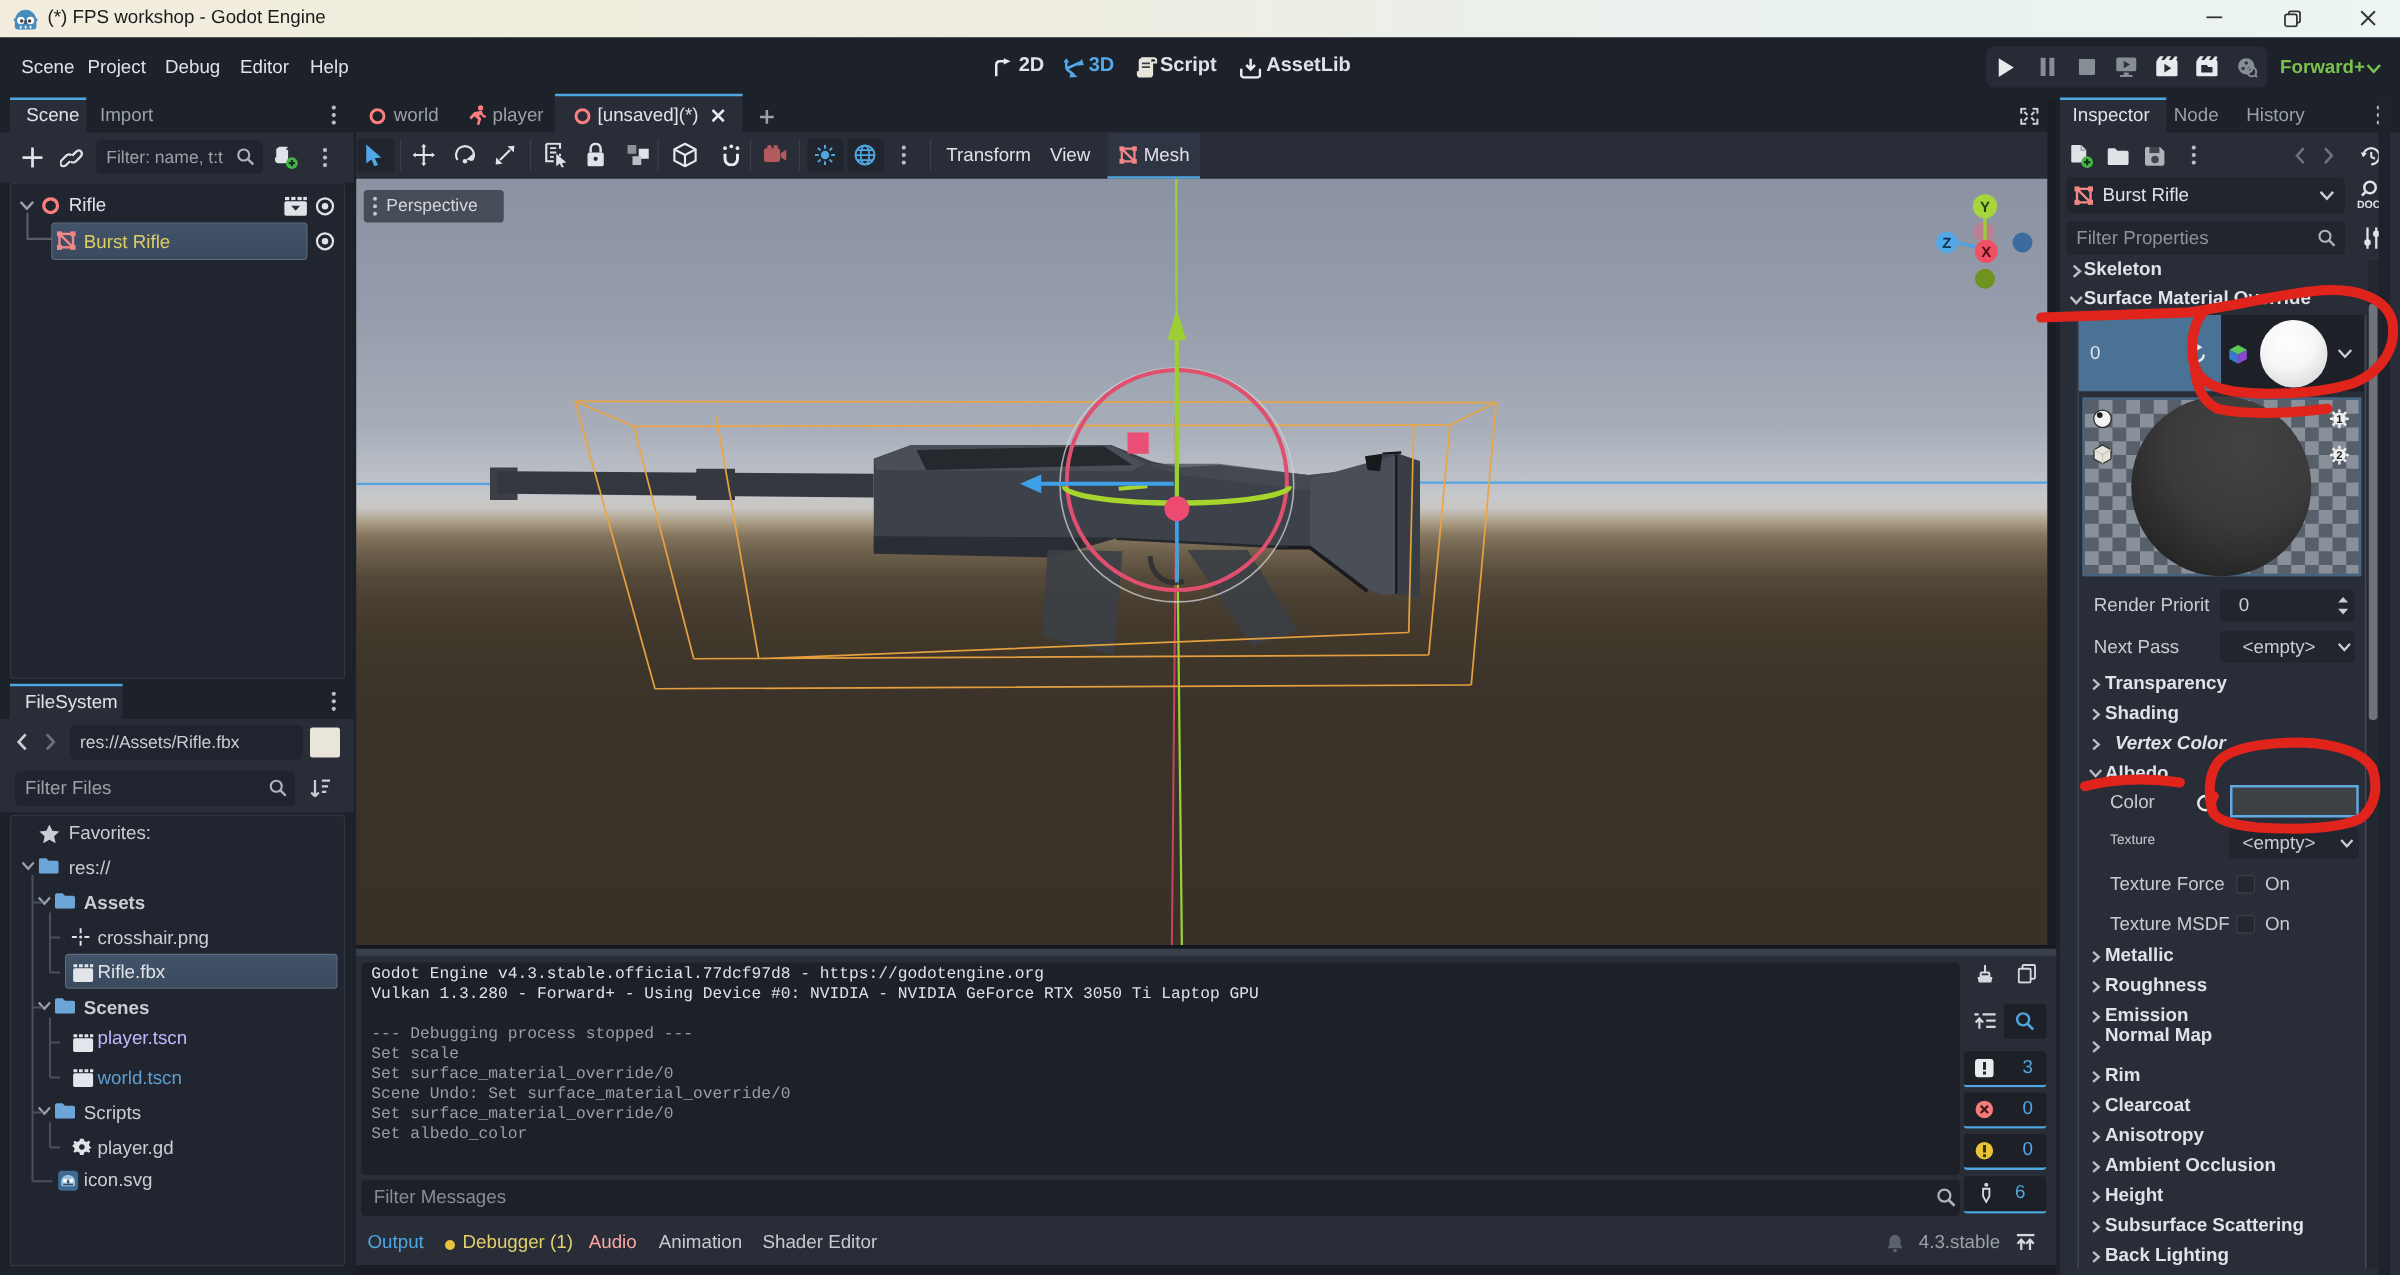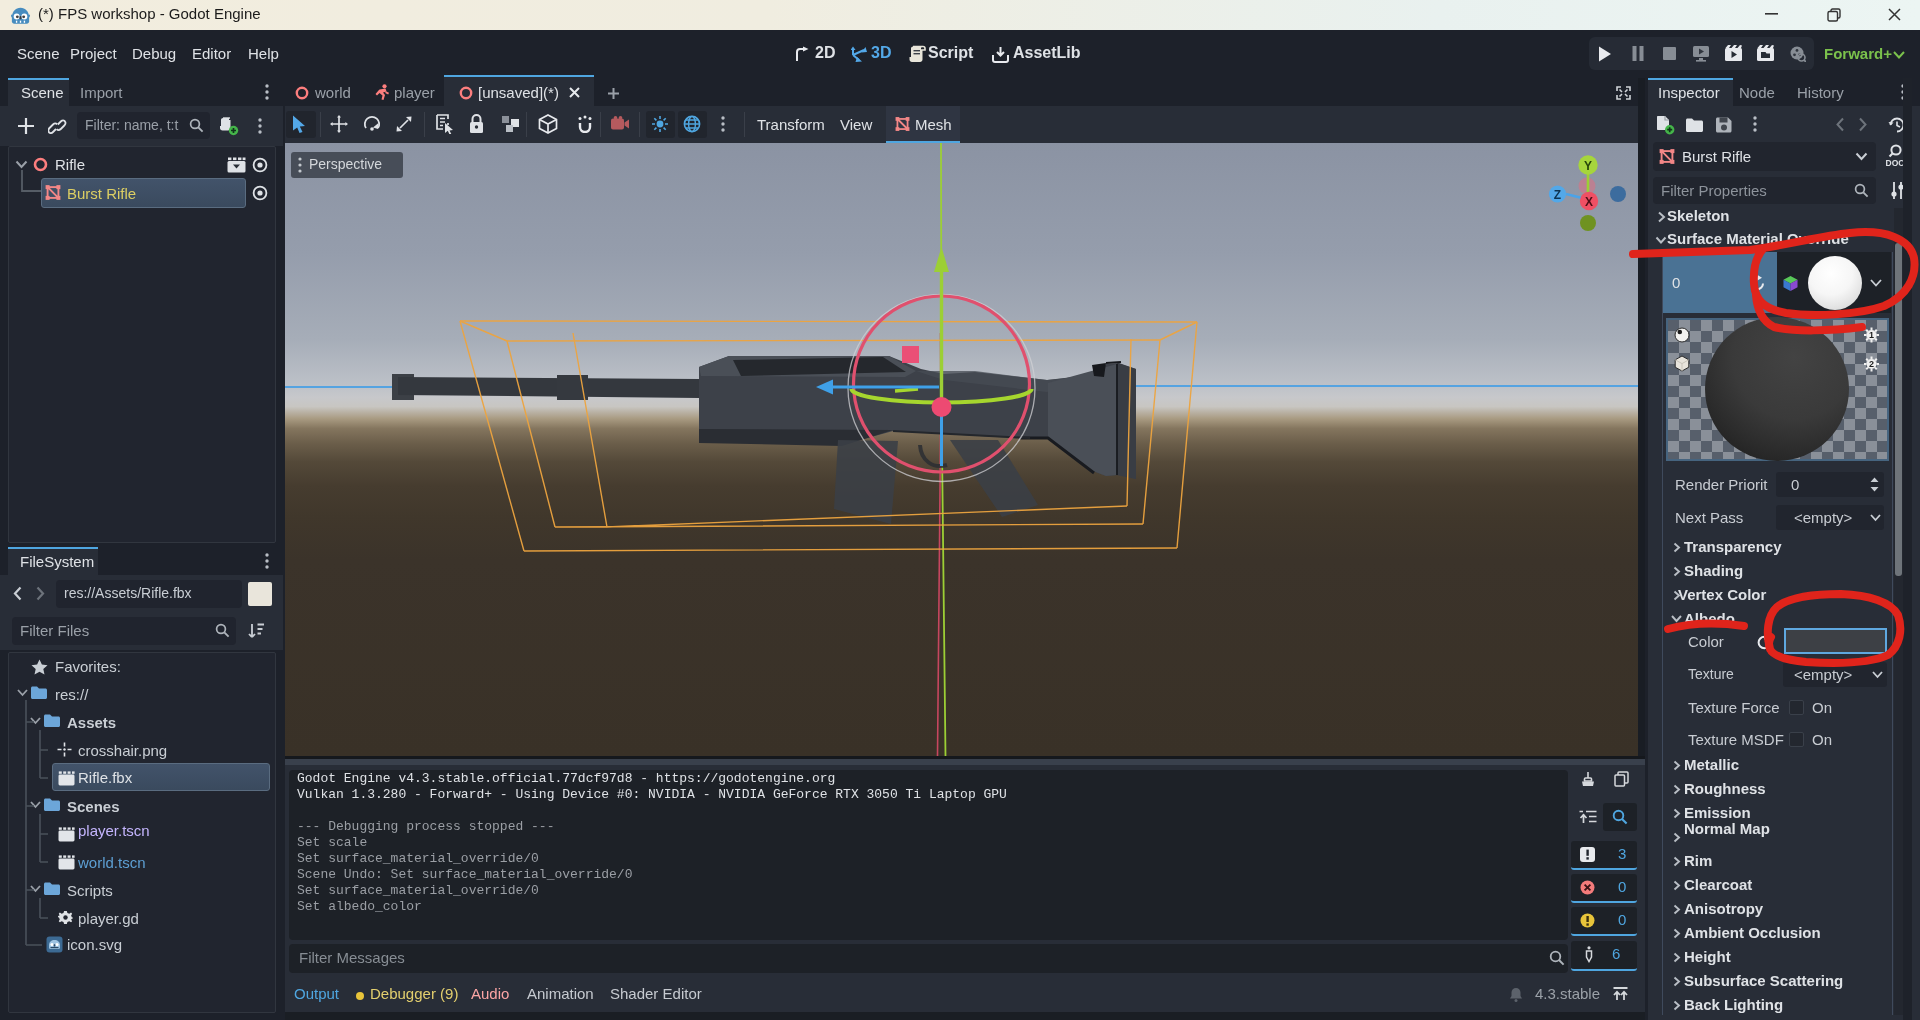--- a/index.html
+++ b/index.html
@@ -599,21 +599,21 @@
       <div class="abs dim" style="left:14px;top:193px;font-size:15px;color:#878d94;">Filter Messages</div>
       <svg class="abs" style="left:1264px;top:194px" width="16" height="16" viewBox="0 0 16 16">
           <circle cx="6.5" cy="6.5" r="4.8" fill="none" stroke="#aeb4bb" stroke-width="1.8"></circle>
           <path d="M10 10 L14.6 14.6" stroke="#aeb4bb" stroke-width="2"></path>
         </svg>
 
       <div class="abs" style="left:9px;top:229px;font-size:15px;color:#4fa6e0;">Output</div>
       <svg class="abs" style="left:70px;top:235px" width="10" height="10" viewBox="0 0 10 10">
           <circle cx="5" cy="5" r="4" fill="#e8c43a"></circle>
         </svg>
-      <div class="abs" style="left:85px;top:229px;font-size:15px;color:#e3cf6e;">Debugger (9)</div>
+      <div class="abs" style="left:85px;top:229px;font-size:15px;color:#e3cf6e;">Debugger (1)</div>
       <div class="abs txt" style="left:186px;top:229px;color:#fca5a5;">Audio</div>
       <div class="abs txt" style="left:242px;top:229px;color:#c6cad0;">Animation</div>
       <div class="abs txt" style="left:325px;top:229px;color:#c6cad0;">Shader Editor</div>
       <svg class="abs" style="left:1224px;top:231px" width="14" height="15" viewBox="0 0 14 15">
         <path d="M7 1 C9.5 1 11.5 3 11.5 5.5 L11.5 9 L13 11.5 L1 11.5 L2.5 9 L2.5 5.5 C2.5 3 4.5 1 7 1 Z" fill="#5c626b"></path>
         <circle cx="7" cy="13.5" r="1.5" fill="#5c626b"></circle>
       </svg>
       <div class="abs" style="left:1250px;top:229px;font-size:15px;color:#9ba1a8;">4.3.stable</div>
       <svg class="abs" style="left:1328px;top:231px" width="15" height="14" viewBox="0 0 15 14">
         <path d="M0.5 1 L14.5 1" stroke="#d5d8dc" stroke-width="2"></path>
@@ -783,34 +783,34 @@
         <path d="M1.5 1.5 L6 5.5 L1.5 9.5" fill="none" stroke="#b9bec5" stroke-width="1.9"></path>
       </svg>
     <div class="abs txt bold" style="left:36px;top:460px;">Transparency</div>
     <svg class="abs" style="left:25px;top:488px" width="8" height="11" viewBox="0 0 8 11">
         <path d="M1.5 1.5 L6 5.5 L1.5 9.5" fill="none" stroke="#b9bec5" stroke-width="1.9"></path>
       </svg>
     <div class="abs txt bold" style="left:36px;top:484px;">Shading</div>
     <svg class="abs" style="left:25px;top:512px" width="8" height="11" viewBox="0 0 8 11">
         <path d="M1.5 1.5 L6 5.5 L1.5 9.5" fill="none" stroke="#b9bec5" stroke-width="1.9"></path>
       </svg>
-    <div class="abs txt bold" style="left:30px;top:508px;">Vertex Color</div>
+    <div class="abs txt bold" style="left:44px;top:508px;font-style:italic;">Vertex Color</div>
     <svg class="abs" style="left:23px;top:537px" width="11" height="8" viewBox="0 0 11 8">
         <path d="M1 1 L5.5 6 L10 1" fill="none" stroke="#b9bec5" stroke-width="1.9"></path>
       </svg>
     <div class="abs txt bold" style="left:36px;top:532px;">Albedo</div>
 
     <div class="abs" style="left:40px;top:555px;font-size:15px;color:#c8ccd2;">Color</div>
     <svg class="abs" style="left:108px;top:556px" width="17" height="16" viewBox="0 0 17 16">
       <path d="M14 8.5 A5.7 5.7 0 1 1 8.3 2.8" fill="none" stroke="#e8eaee" stroke-width="2"></path>
       <path d="M5.5 0 L10.5 3 L5.5 6 Z" fill="#e8eaee" transform="translate(2.5,-0.3)"></path>
     </svg>
     <div class="abs" style="left:136px;top:550px;width:103px;height:26px;border:2px solid #5fa8e0;background:#3d4045;"></div>
 
-    <div class="abs" style="left:40px;top:588px;font-size:14px;color:#c8ccd2;">Texture</div>
+    <div class="abs" style="left:40px;top:588px;font-size:11px;color:#c8ccd2;">Texture</div>
     <div class="abs" style="left:135px;top:584px;width:104px;height:25px;background:#21252e;border-radius:3px;"></div>
     <div class="abs" style="left:146px;top:588px;font-size:15px;color:#c8ccd2;">&lt;empty&gt;</div>
     <svg class="abs" style="left:224px;top:593px" width="11" height="8" viewBox="0 0 11 8">
         <path d="M1 1 L5.5 6 L10 1" fill="none" stroke="#c9ced4" stroke-width="1.8"></path>
       </svg>
 
     <div class="abs" style="left:40px;top:621px;font-size:15px;color:#c8ccd2;">Texture Force</div>
     <div class="abs" style="left:141px;top:622px;width:15px;height:15px;background:#23272f;border:1px solid #3a404a;border-radius:2px;"></div>
     <div class="abs" style="left:164px;top:621px;font-size:15px;color:#c8ccd2;">On</div>
 

